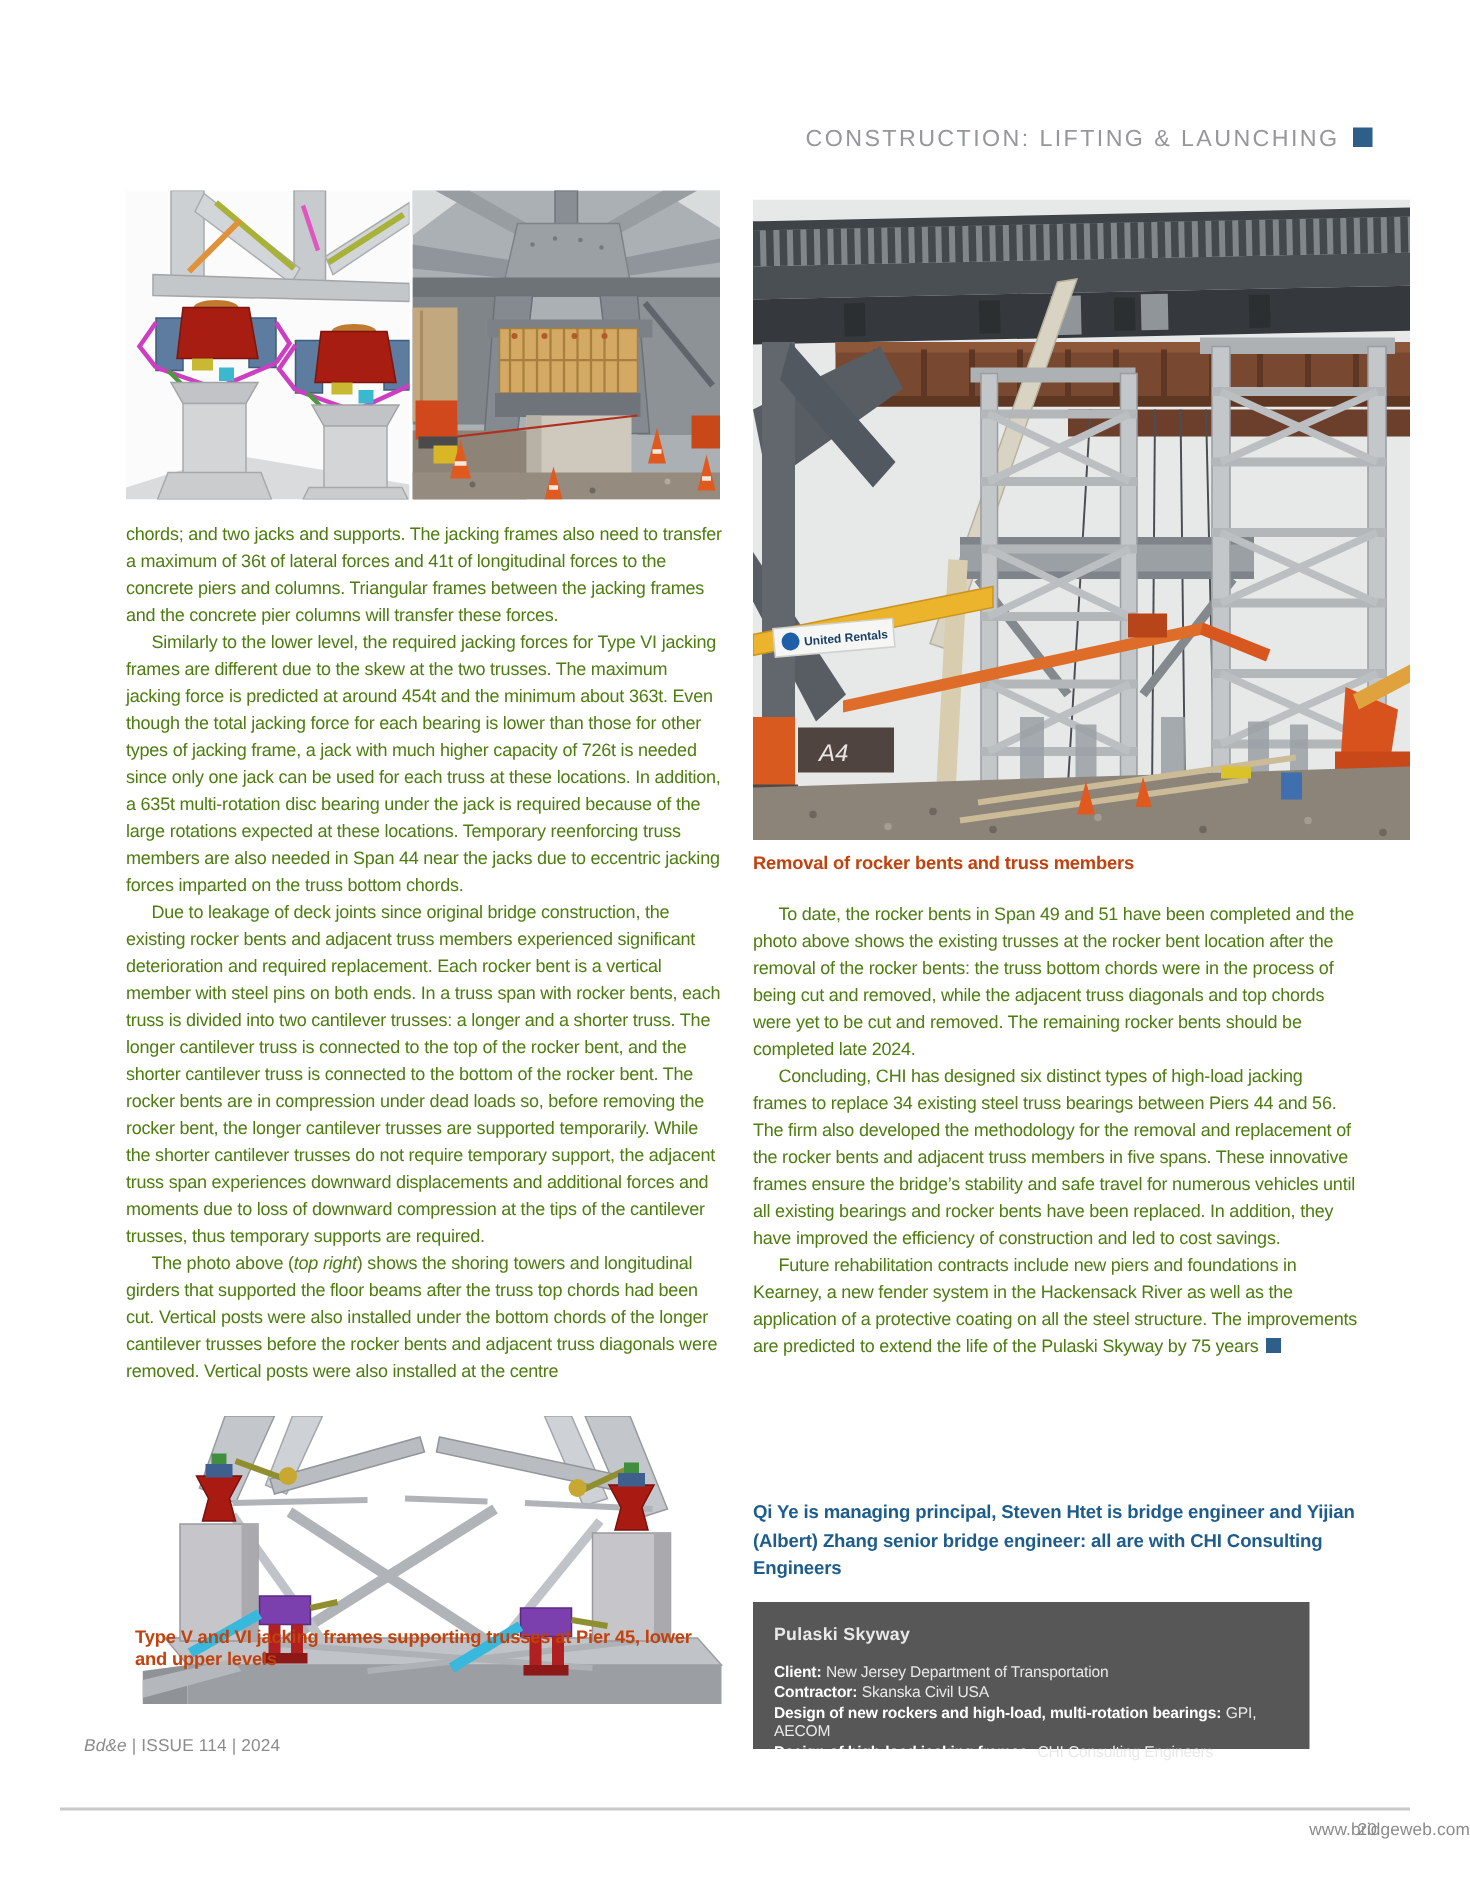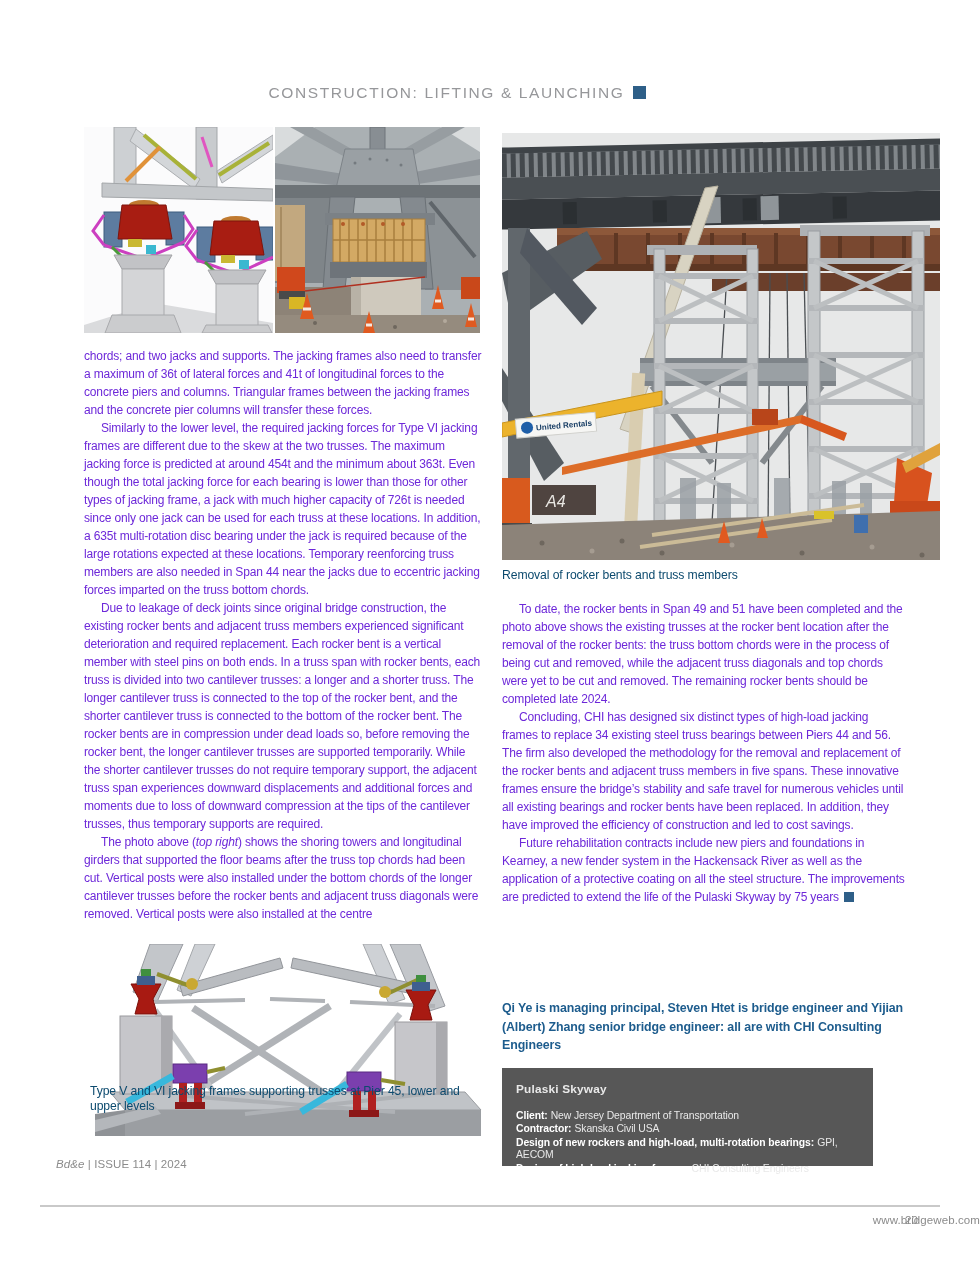--- a/index.html
+++ b/index.html
@@ -1,32 +1,32 @@
 <!DOCTYPE html>
 <html><head>
 <meta charset="utf-8">
 <style>
   html,body{margin:0;padding:0;background:#ffffff;}
   .page{position:relative;width:980px;height:1265px;background:#ffffff;overflow:hidden;
         font-family:"Liberation Sans",sans-serif;color:#4b4b4b;}
   .abs{position:absolute;}
 
   
-  .hdr{top:84px;left:0;width:915px;text-align:center;font-size:15.5px;letter-spacing:1.6px;
+  .hdr{top:84px;left:0;width:915px;text-align:right;font-size:15.5px;letter-spacing:1.6px;
        color:#96979a;font-weight:400;}
   .hdr .sq{display:inline-block;width:13px;height:13px;background:#2e5f88;margin-left:9px;
            vertical-align:-1px;}
 
   
-  .bodycol{font-size:12px;line-height:18px;letter-spacing:-0.15px;color:#6d28d9;}
+  .bodycol{font-size:12px;line-height:18px;letter-spacing:-0.15px;color:#4d7c0f;}
   .bodycol p{margin:0;}
   .bodycol p.ind{text-indent:17px;}
   .endsq{display:inline-block;width:10px;height:10px;background:#2e5f88;margin-left:5px;vertical-align:-1px;}
 
-  .caption{font-size:12.2px;color:#0c4a6e;letter-spacing:-0.1px;line-height:15px;}
+  .caption{font-size:12.2px;color:#c2410c;letter-spacing:-0.1px;line-height:15px;font-weight:bold;}
 
   .byline{font-size:12.4px;line-height:18.5px;font-weight:bold;color:#1d5c8d;letter-spacing:-0.1px;}
 
   
   .infobox{background:#575757;color:#ffffff;padding:15px 14px 0 14px;box-sizing:border-box;}
   .infobox .ib-title{font-size:11.8px;font-weight:bold;letter-spacing:0.2px;margin:0 0 14px 0;}
   .infobox p{margin:0 0 1px 0;font-size:10.4px;line-height:12.6px;letter-spacing:-0.1px;color:#e9e9e9;}
   .infobox .lbl{font-weight:bold;color:#ffffff;margin-right:3px;}
 
   

